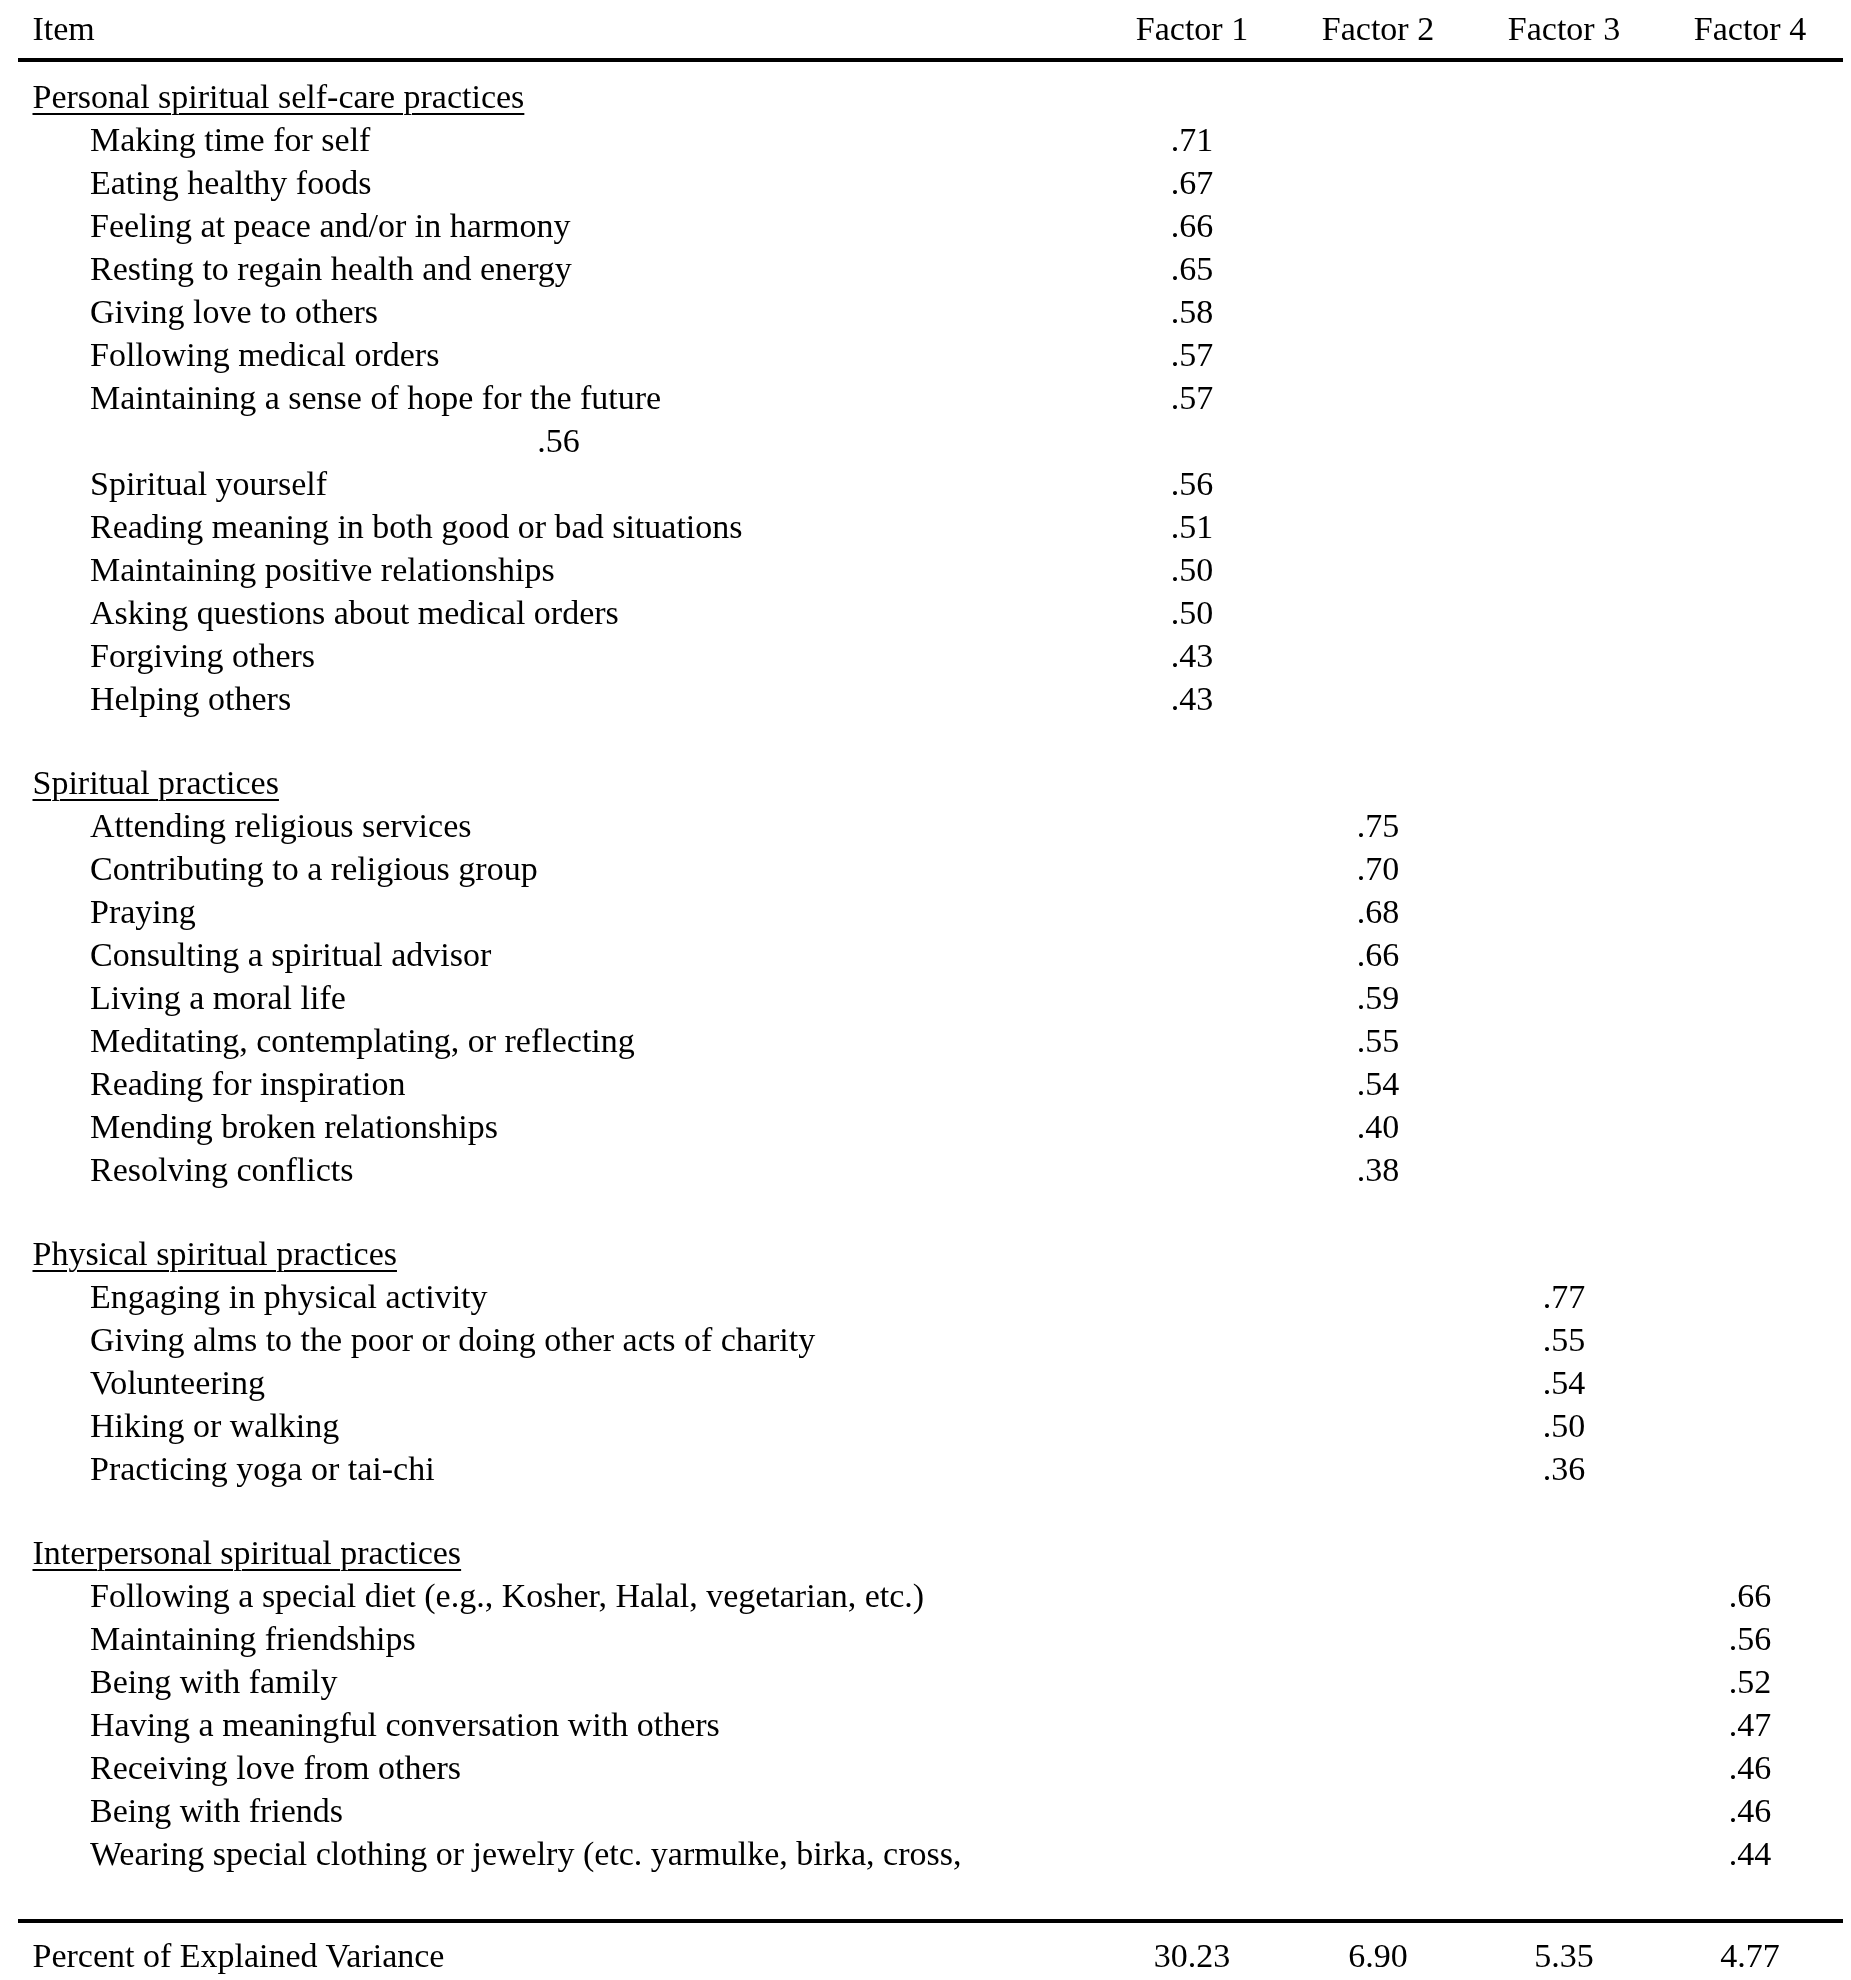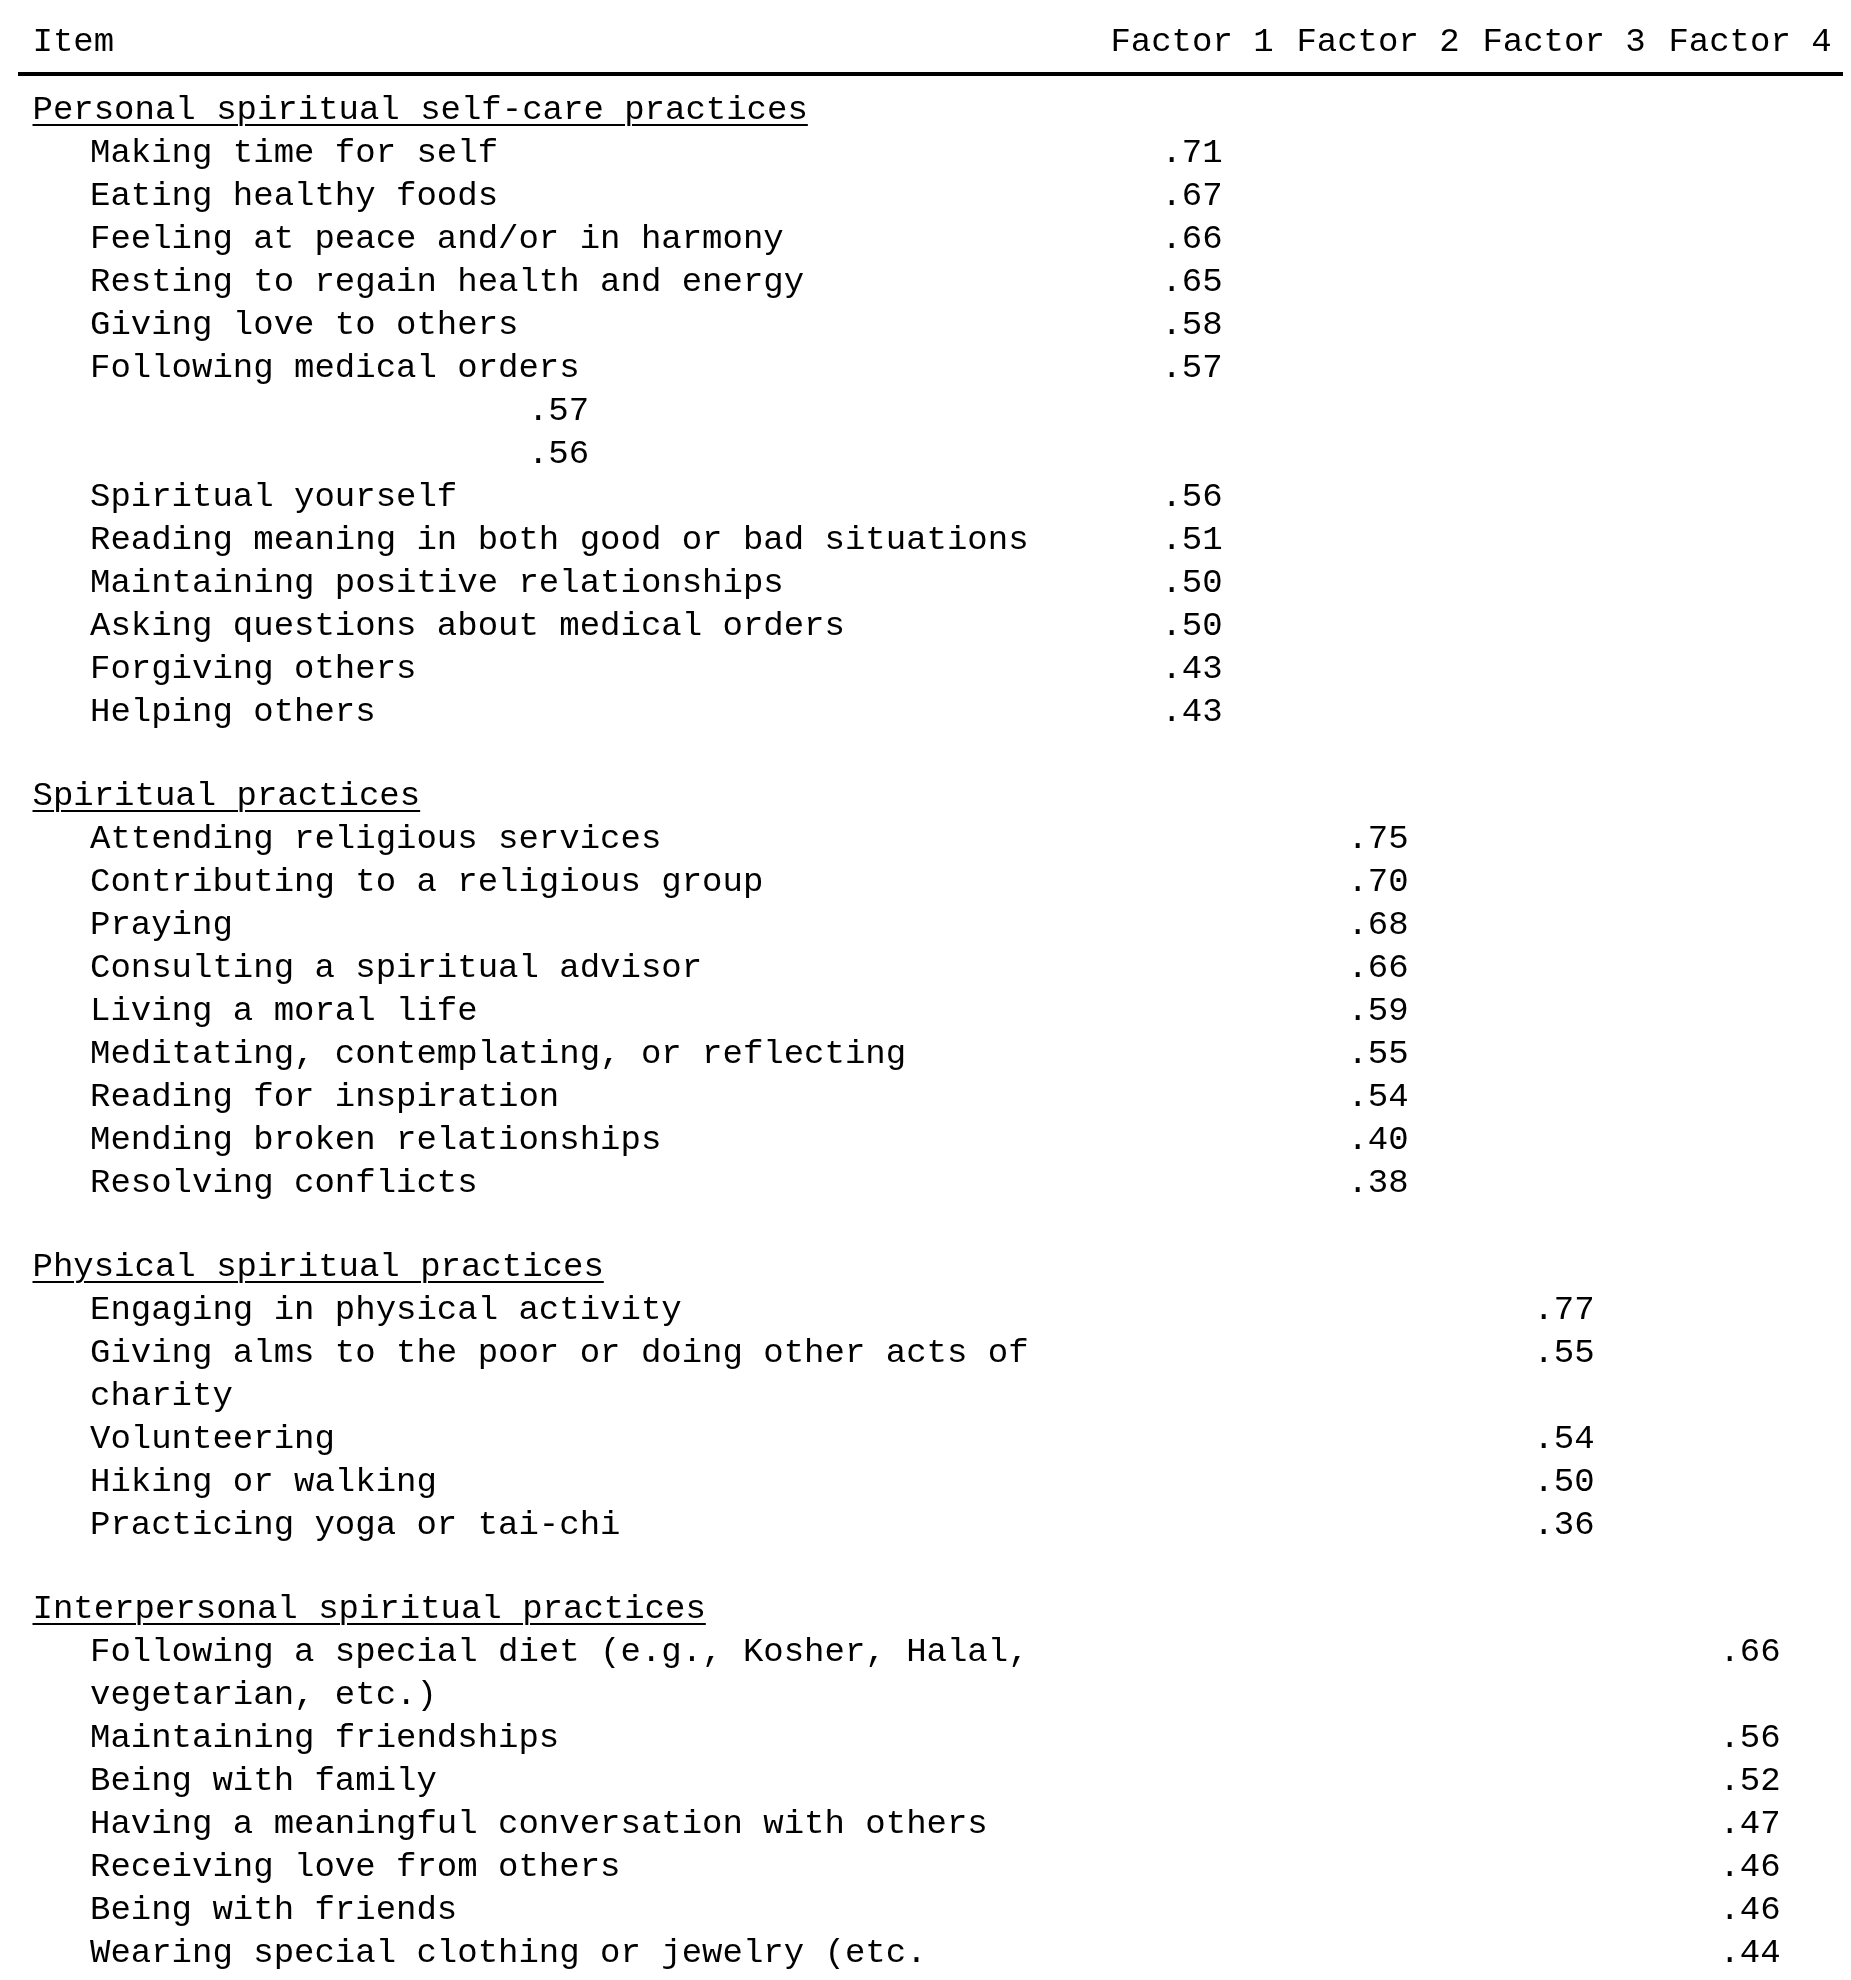--- a/index.html
+++ b/index.html
@@ -12,22 +12,21 @@
     height: 1980px;
     color: #000000;
     font-family: "Liberation Serif", "DejaVu Serif", serif;
     font-size: 34px;
     overflow: hidden;
   }
   .page {
     box-sizing: border-box;
     width: 100%;
     height: 100%;
-    padding: 19px 9px 0 18px;
-    font-family: Liberation Mono, monospace;
+    padding: 5px 9px 0 18px;
   }
   .row {
     display: grid;
     grid-template-columns: 1fr 186px 186px 186px 186px;
     align-items: start;
   }
   .row > .cell { line-height: 43px; }
   .header-row > .cell { line-height: 47px; }
   .item-cell { padding-left: 14.5px; }
   .value-cell { text-align: center; }
@@ -112,20 +111,23 @@
         <div class="row item-row">
           <div class="cell item-cell indent">
             <span class="item-line">Following medical orders</span>
           </div>
           <div class="cell value-cell">.57</div>
           <div class="cell value-cell"></div>
           <div class="cell value-cell"></div>
           <div class="cell value-cell"></div>
         </div>
         <div class="row item-row">
+          <div class="cell item-cell indent">
+            <span class="item-line">Maintaining a sense of hope for the future</span>
+          </div>
           <div class="cell value-cell">.57</div>
           <div class="cell value-cell"></div>
           <div class="cell value-cell"></div>
           <div class="cell value-cell"></div>
         </div>
         <div class="row item-row">
           <div class="cell value-cell">.56</div>
           <div class="cell value-cell"></div>
           <div class="cell value-cell"></div>
           <div class="cell value-cell"></div>

